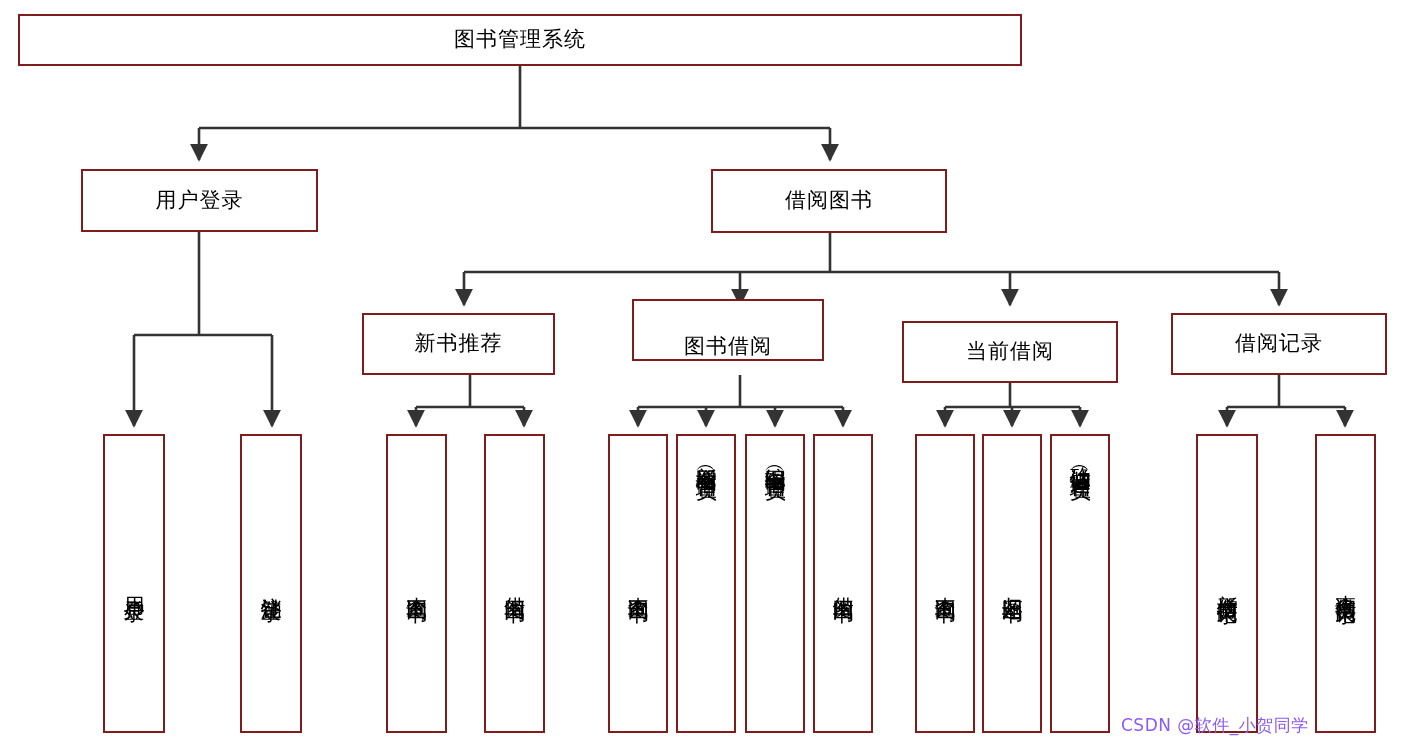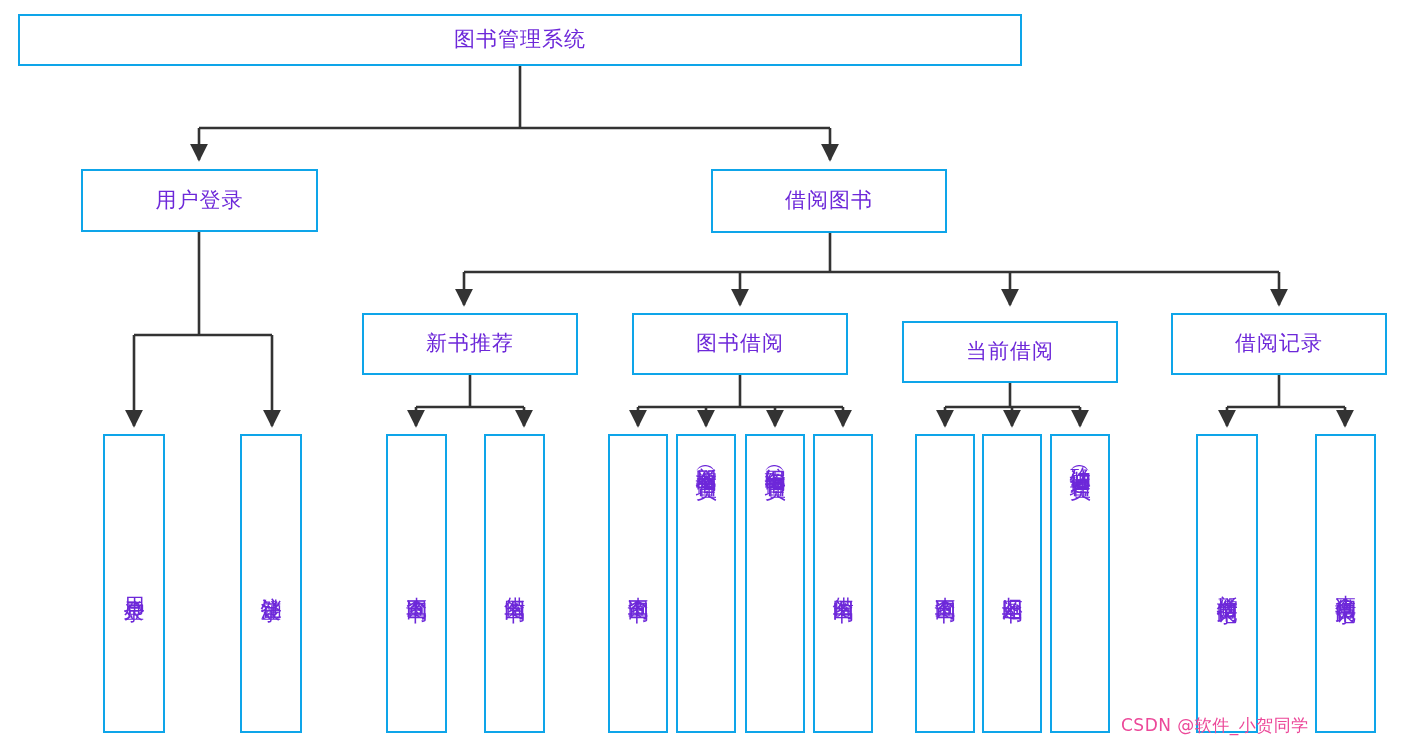--- a/index.html
+++ b/index.html
@@ -21,26 +21,26 @@
     position: absolute;
     left: 0;
     top: 0;
     width: 1405px;
     height: 747px;
     pointer-events: none;
   }
   .node {
     position: absolute;
     box-sizing: border-box;
-    border: 2px solid #0ea5e9;
+    border: 2px solid #7f1d1d;
     background: #ffffff;
     display: flex;
     align-items: center;
     justify-content: center;
-    color: #6d28d9;
+    color: #000000;
   }
   .node.h {
     font-size: 21px;
     letter-spacing: 1px;
     line-height: 1.2;
   }
   .node.v {
     writing-mode: vertical-rl;
     text-orientation: upright;
     font-size: 21px;
@@ -51,21 +51,21 @@
   }
   .node.v.mid {
     justify-content: center;
     padding-top: 0;
   }
   .watermark {
     position: absolute;
     left: 1121px;
     top: 714px;
     font-size: 17px;
-    color: #ec4899;
+    color: #8b5cf6;
     white-space: nowrap;
     letter-spacing: 0.5px;
   }
 </style>
 </head>
 <body>
 
 <div id="canvas">
 
   <svg id="wires" viewBox="0 0 1405 747" xmlns="http://www.w3.org/2000/svg">
@@ -122,24 +122,24 @@
     <span>图书管理系统</span>
   </div>
 
   <div class="node h" style="left:81px; top:169px; width:237px; height:63px;">
     <span>用户登录</span>
   </div>
   <div class="node h" style="left:711px; top:169px; width:236px; height:64px;">
     <span>借阅图书</span>
   </div>
 
-  <div class="node h" style="left:362px; top:313px; width:216px; height:62px;">
+  <div class="node h" style="left:362px; top:313px; width:193px; height:62px;">
     <span>新书推荐</span>
   </div>
-  <div class="node h" style="left:632px; top:313px; width:216px; height:62px;">
+  <div class="node h" style="left:632px; top:299px; width:192px; height:62px;align-items:flex-end;">
     <span>图书借阅</span>
   </div>
   <div class="node h" style="left:902px; top:313px; width:216px; height:62px;margin-top:8px;">
     <span>当前借阅</span>
   </div>
   <div class="node h" style="left:1171px; top:313px; width:216px; height:62px;">
     <span>借阅记录</span>
   </div>
 
   <div class="node v mid" style="left:103px; top:434px; width:62px; height:299px;">

